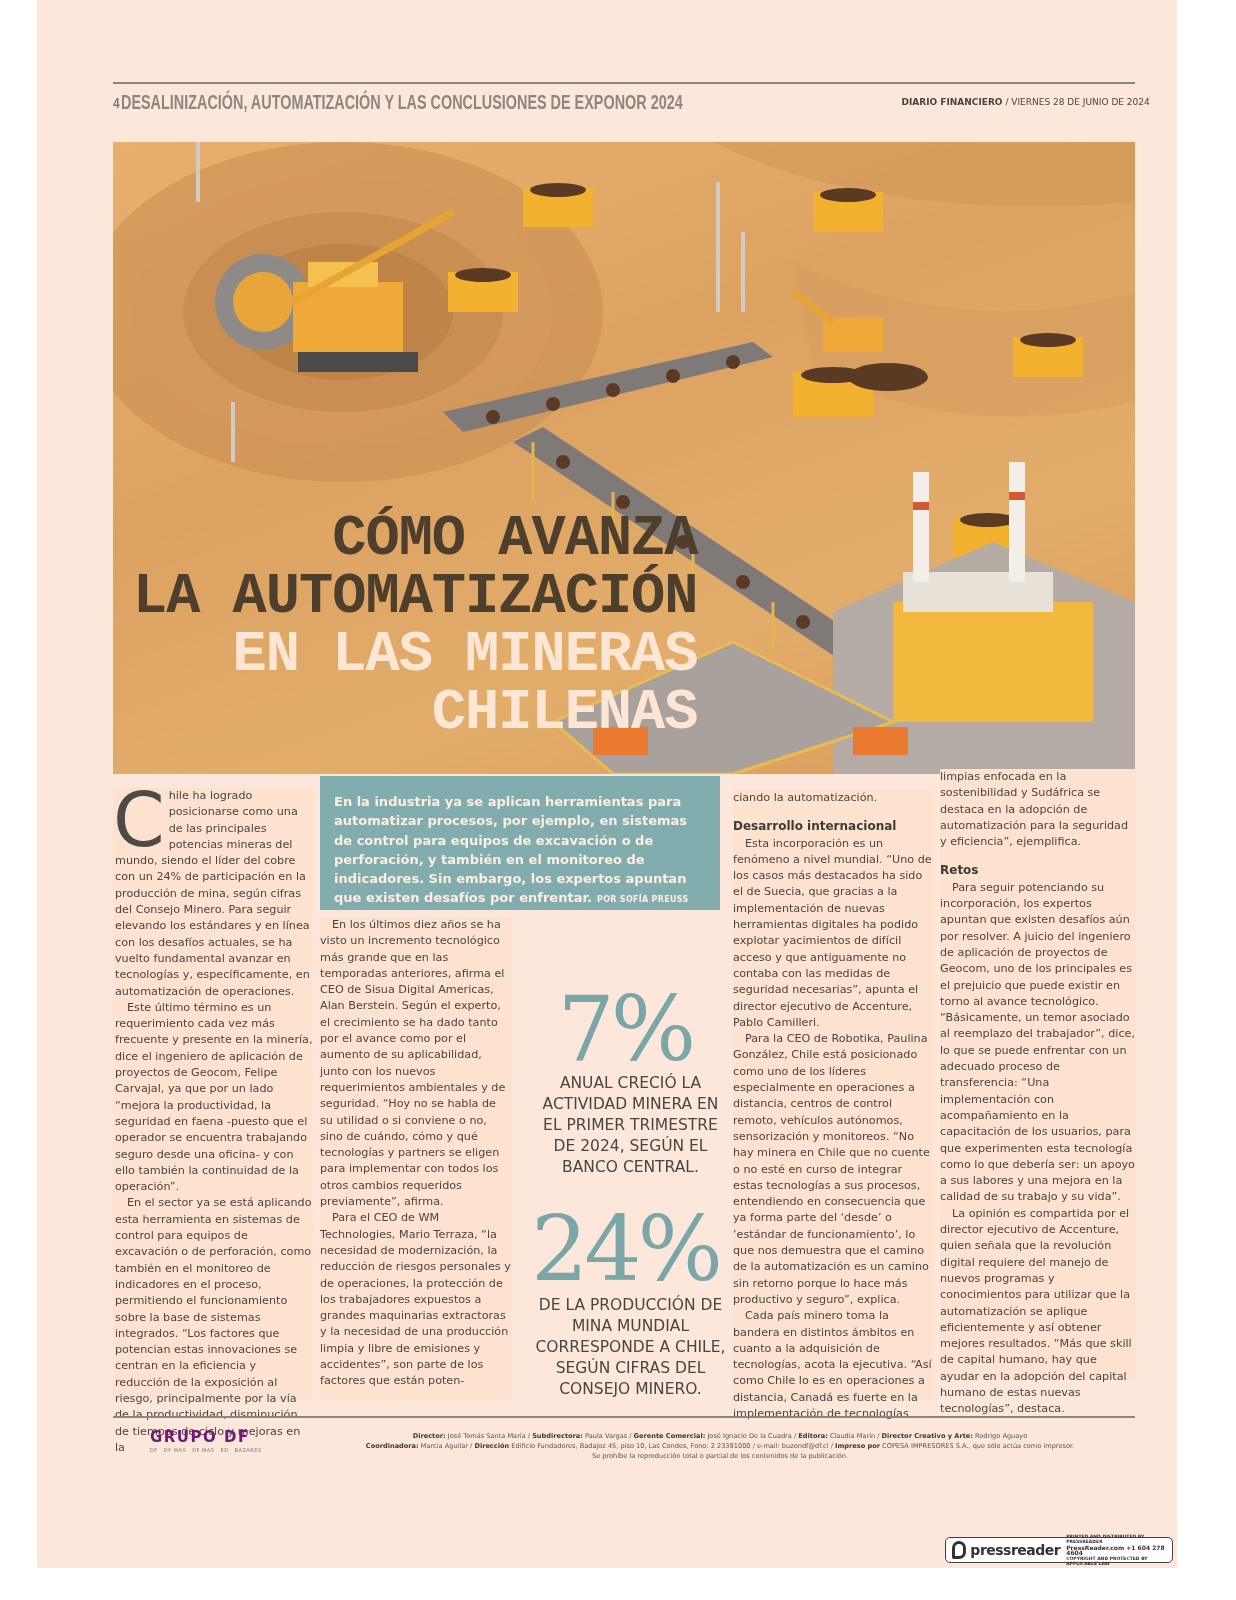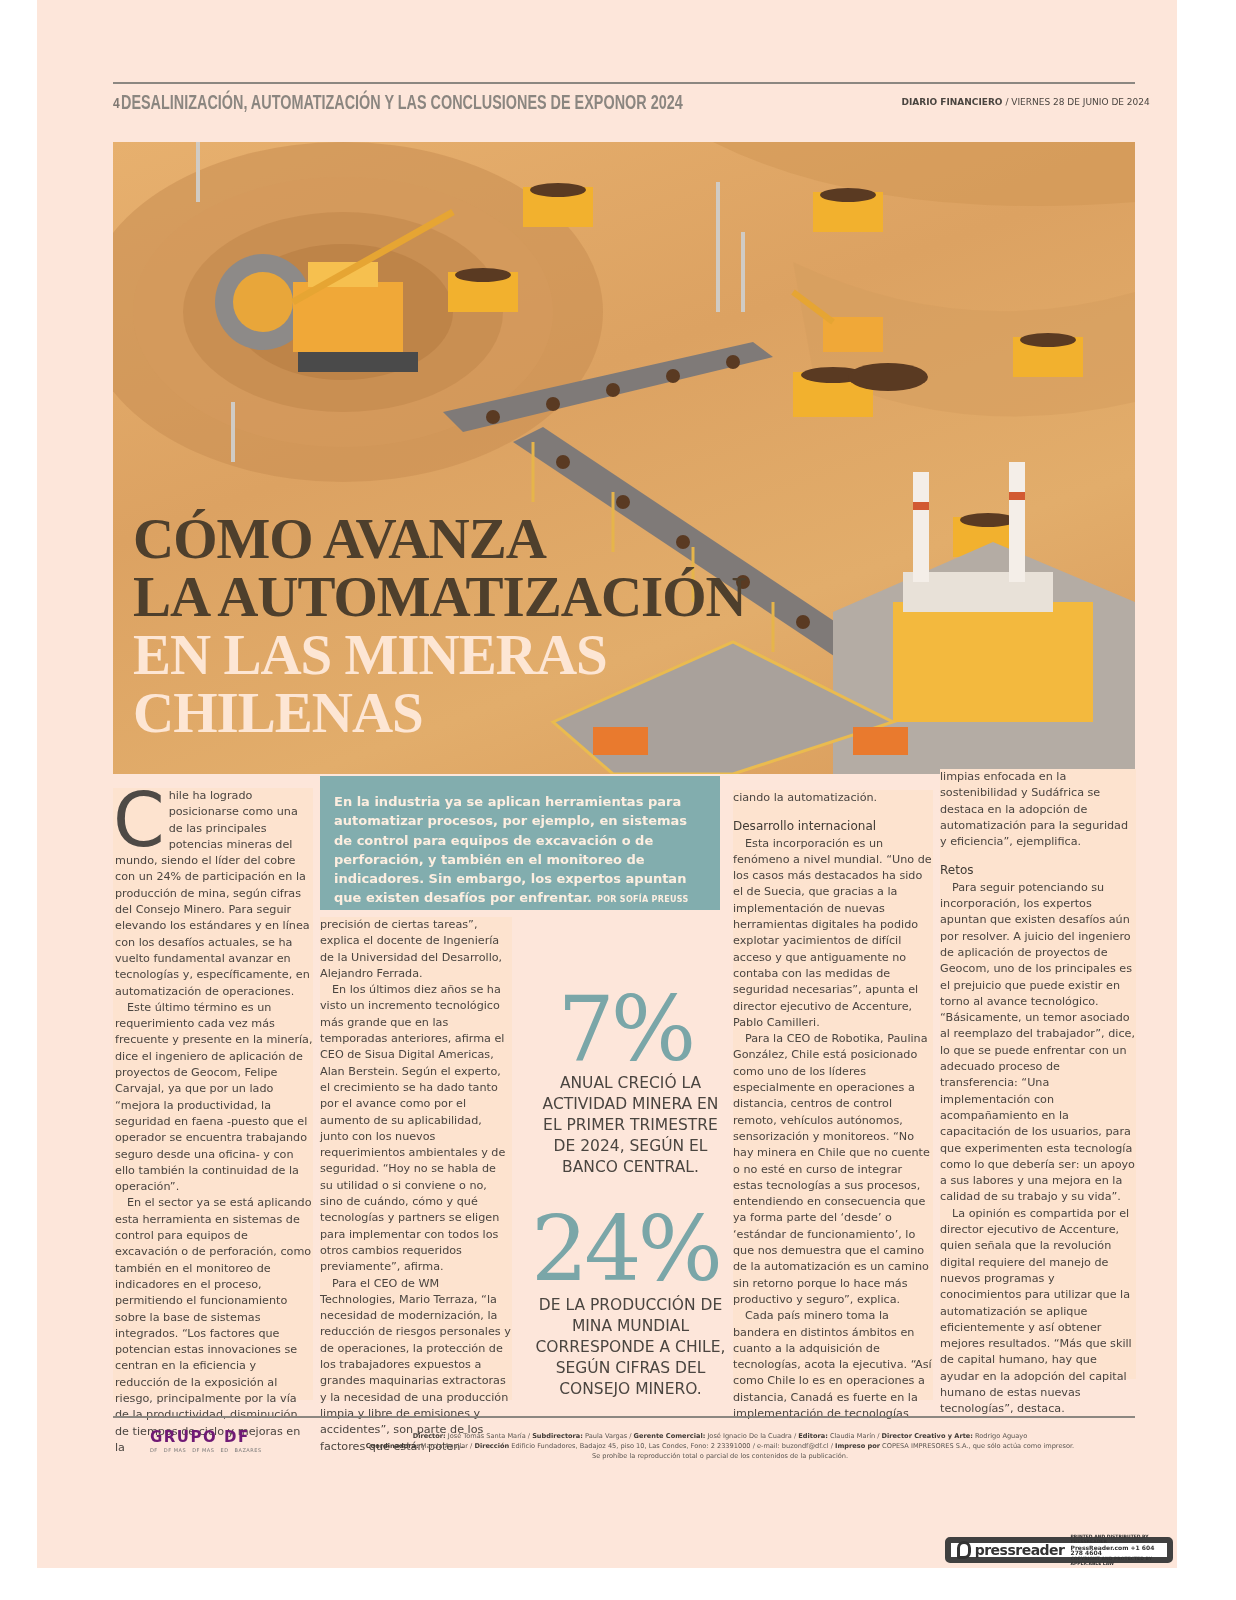--- a/index.html
+++ b/index.html
@@ -13,48 +13,48 @@
   .top-rule { position: absolute; left: 113px; top: 82px; width: 1022px; height: 2px; background: #8c8781; }
   .header { position: absolute; left: 113px; top: 90px; width: 1022px; height: 24px; display: flex; align-items: center; }
   .page-num { font-family: "Liberation Sans Narrow", "Liberation Sans", sans-serif; font-weight: bold; font-size: 15px; color: #7e7872; width: 30px; transform: scaleX(0.8); transform-origin: left; }
   .section-title { font-family: "Liberation Sans", sans-serif; font-weight: bold; font-size: 20px; color: #8b8680; letter-spacing: 0px; transform: scaleX(0.72); transform-origin: left center; white-space: nowrap; }
   .masthead { margin-left: auto; font-size: 9px; color: #4a4540; white-space: nowrap; }
   .masthead b { font-weight: bold; }
 
   .hero { position: absolute; left: 113px; top: 142px; width: 1022px; height: 632px; overflow: hidden;
     background: linear-gradient(160deg, #e7b06e 0%, #dca262 40%, #e2ad6b 70%, #d99b5a 100%); }
   .hero svg { position: absolute; left: 0; top: 0; }
-  .headline { position: absolute; left: 20px; top: 368px; font-family: Liberation Serif, serif; font-weight: bold; line-height: 58px; font-size: 57px; letter-spacing: -1px; }
+  .headline { position: absolute; left: 20px; top: 368px; font-family: Liberation Mono, monospace; font-weight: bold; line-height: 58px; font-size: 57px; letter-spacing: -1px; text-align: right; }
   .headline .dark { color: #4e3f2c; }
   .headline .light { color: #fde6d4; }
 
   .col { position: absolute; font-size: 11.2px; line-height: 16.3px; color: #4a4540; }
   .col p { text-indent: 12px; text-align: left; }
   .col p.noindent { text-indent: 0; }
-  .col h3 { font-size: 12px; font-weight: normal; color: #3f3a35; margin-top: 12px; margin-bottom: 1px; }
+  .col h3 { font-size: 12px; font-weight: bold; color: #3f3a35; margin-top: 12px; margin-bottom: 1px; }
   .col-bg { background: #fde3cf; }
 
   .dropcap { float: left; font-family: "DejaVu Sans", sans-serif; font-size: 74px; line-height: 60px; color: #4e4a46; margin: 2px 4px 0 -2px; font-weight: normal; }
 
   .deck { position: absolute; left: 320px; top: 776px; width: 400px; height: 134px; background: #82adae; padding: 15px 14px 0 14px; }
   .deck-text { color: #fdeee0; font-weight: bold; font-size: 13px; line-height: 16.3px; }
   .byline { font-size: 8px; font-weight: bold; color: #fdeee0; letter-spacing: 0.3px; }
 
   .stat { position: absolute; text-align: center; color: #4a4540; }
   .stat-num { font-family: "DejaVu Serif", serif; color: #7aa6a8; font-weight: normal; letter-spacing: -4px; }
   .stat-text { font-size: 15.5px; line-height: 21px; text-transform: uppercase; color: #4a4540; margin-left: 11px; }
 
   .bottom-rule { position: absolute; left: 113px; top: 1416px; width: 1022px; height: 2px; background: #8c8781; }
   .grupo { position: absolute; left: 150px; top: 1428px; font-size: 15px; font-weight: bold; letter-spacing: 1.5px; color: #701a75; }
   .grupo-brands { position: absolute; left: 150px; top: 1447px; font-size: 5px; color: #777; letter-spacing: 0.5px; }
   .grupo-brands span { margin-right: 4px; }
   .credits { position: absolute; left: 300px; top: 1431px; width: 840px; text-align: center; font-size: 6.6px; line-height: 10px; color: #5a554f; }
   .credits b { color: #3f3a35; }
 
-  .pressreader { position: absolute; left: 945px; top: 1537px; width: 228px; height: 26px; border: 6px solid #404040; border-radius: 5px; background: #fff; display: flex; align-items: center; padding-left: 6px; }
+  .pressreader { position: absolute; left: 945px; top: 1537px; width: 228px; height: 26px; border: 1px solid #404040; border-radius: 5px; background: #fff; display: flex; align-items: center; padding-left: 6px; }
   .pr-logo { width: 16px; height: 18px; border: 3px solid #333; border-radius: 8px 8px 8px 2px; margin-right: 4px; }
   .pr-name { font-size: 14px; font-weight: bold; color: #333; letter-spacing: -0.5px; margin-right: 6px; }
   .pr-small { font-size: 4.5px; line-height: 5.5px; color: #333; font-weight: bold; }
   .pr-small .mid { font-size: 6px; }
 </style>
 </head>
 <body>
 
 <div class="page"></div>
 
@@ -157,21 +157,20 @@
   <p>Este último término es un requerimiento cada vez más frecuente y presente en la minería, dice el ingeniero de aplicación de proyectos de Geocom, Felipe Carvajal, ya que por un lado “mejora la productividad, la seguridad en faena -puesto que el operador se encuentra trabajando seguro desde una oficina- y con ello también la continuidad de la operación”.</p>
   <p>En el sector ya se está aplicando esta herramienta en sistemas de control para equipos de excavación o de perforación, como también en el monitoreo de indicadores en el proceso, permitiendo el funcionamiento sobre la base de sistemas integrados. “Los factores que potencian estas innovaciones se centran en la eficiencia y reducción de la exposición al riesgo, principalmente por la vía de la productividad, disminución de tiempos de ciclo y mejoras en la</p>
 </div>
 
 <div class="deck">
   <span class="deck-text">En la industria ya se aplican herramientas para automatizar procesos, por ejemplo, en sistemas de control para equipos de excavación o de perforación, y también en el monitoreo de indicadores. Sin embargo, los expertos apuntan que existen desafíos por enfrentar.</span>
   <span class="byline">POR SOFÍA PREUSS</span>
 </div>
 
 <div class="col col-bg" style="left:320px; top:917px; width:192px; height:483px;">
-  <p class="noindent">precisión de ciertas tareas”, explica el docente de Ingeniería de la Universidad del Desarrollo, Alejandro Ferrada.</p>
   <p>En los últimos diez años se ha visto un incremento tecnológico más grande que en las temporadas anteriores, afirma el CEO de Sisua Digital Americas, Alan Berstein. Según el experto, el crecimiento se ha dado tanto por el avance como por el aumento de su aplicabilidad, junto con los nuevos requerimientos ambientales y de seguridad. “Hoy no se habla de su utilidad o si conviene o no, sino de cuándo, cómo y qué tecnologías y partners se eligen para implementar con todos los otros cambios requeridos previamente”, afirma.</p>
   <p>Para el CEO de WM Technologies, Mario Terraza, “la necesidad de modernización, la reducción de riesgos personales y de operaciones, la protección de los trabajadores expuestos a grandes maquinarias extractoras y la necesidad de una producción limpia y libre de emisiones y accidentes”, son parte de los factores que están poten-</p>
 </div>
 
 <div class="stat" style="left:520px; top:985px; width:210px;">
   <div class="stat-num" style="font-size:90px; line-height:88px;">7%</div>
   <div class="stat-text">ANUAL CRECIÓ LA ACTIVIDAD MINERA EN EL PRIMER TRIMESTRE DE 2024, SEGÚN EL BANCO CENTRAL.</div>
 </div>
 <div class="stat" style="left:520px; top:1203px; width:210px;">
   <div class="stat-num" style="font-size:90px; line-height:92px;">24%</div>

